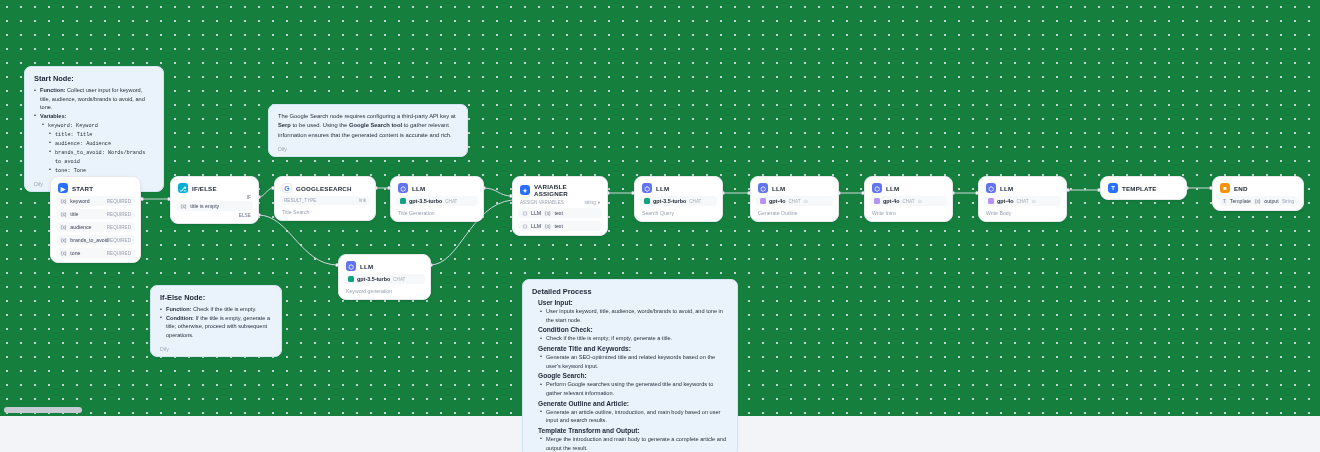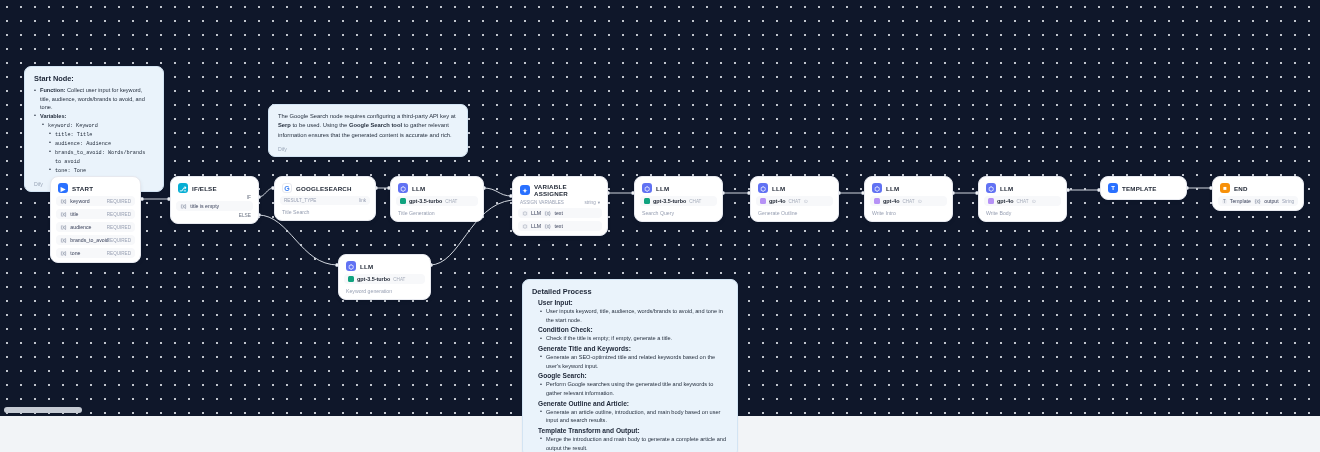--- a/index.html
+++ b/index.html
@@ -2,21 +2,21 @@
 <html><head>
 <meta charset="utf-8">
 <style>
   * { box-sizing: border-box; margin: 0; padding: 0; }
   html, body {
     width: 1320px; height: 452px;
     background: #f2f4f7;
     font-family: "Liberation Sans", sans-serif;
     overflow: hidden;
   }
-  #canvas { position: relative; width: 1320px; height: 416px; background:#0f172a; }
+  #canvas { position: relative; width: 1320px; height: 416px; background:#15803d; }
 
   
   #grid {
     position:absolute; inset:0;
     background-image: radial-gradient(#dfe2ea 1px, transparent 1px);
     background-size: 14px 14px;
     opacity:.85;
   }
 
   
@@ -187,20 +187,28 @@
     <div class="dify">Dify</div>
   </div>
 
   <div class="note" style="left:268px; top:104px; width:200px;">
     <p>
       <span>The Google Search node requires configuring a third-party API key at </span><b>Serp</b><span> to be used. Using the </span><b>Google Search tool</b><span> to gather relevant information ensures that the generated content is accurate and rich.</span>
     </p>
     <div class="dify">Dify</div>
   </div>
 
+  <div class="note" style="left:150px; top:285px; width:132px;">
+    <div class="nt-title">If-Else Node:</div>
+    <ul>
+      <li><b>Function:</b><span> Check if the title is empty.</span></li>
+      <li><b>Condition:</b><span> If the title is empty, generate a title; otherwise, proceed with subsequent operations.</span></li>
+    </ul>
+    <div class="dify">Dify</div>
+  </div>
 
   <div class="note" style="left:522px; top:279px; width:216px;">
     <div class="nt-title ital">Detailed Process</div>
     <div class="hd">User Input:</div>
     <ul>
         <li class="sub">User inputs keyword, title, audience, words/brands to avoid, and tone in the start node.</li>
       </ul>
     <div class="hd">Condition Check:</div>
     <ul>
         <li class="sub">Check if the title is empty; if empty, generate a title.</li>

